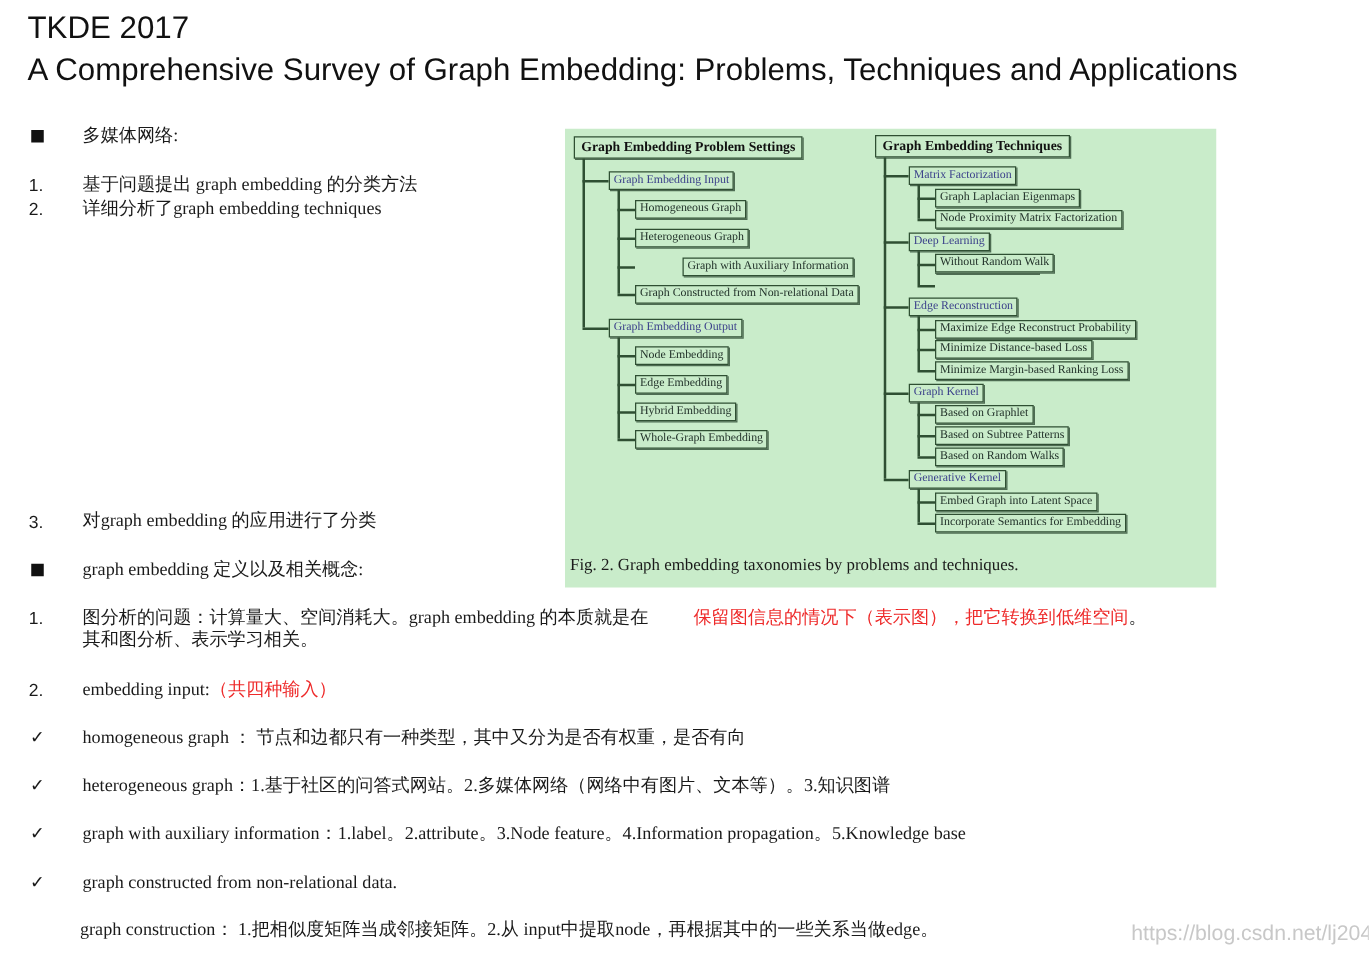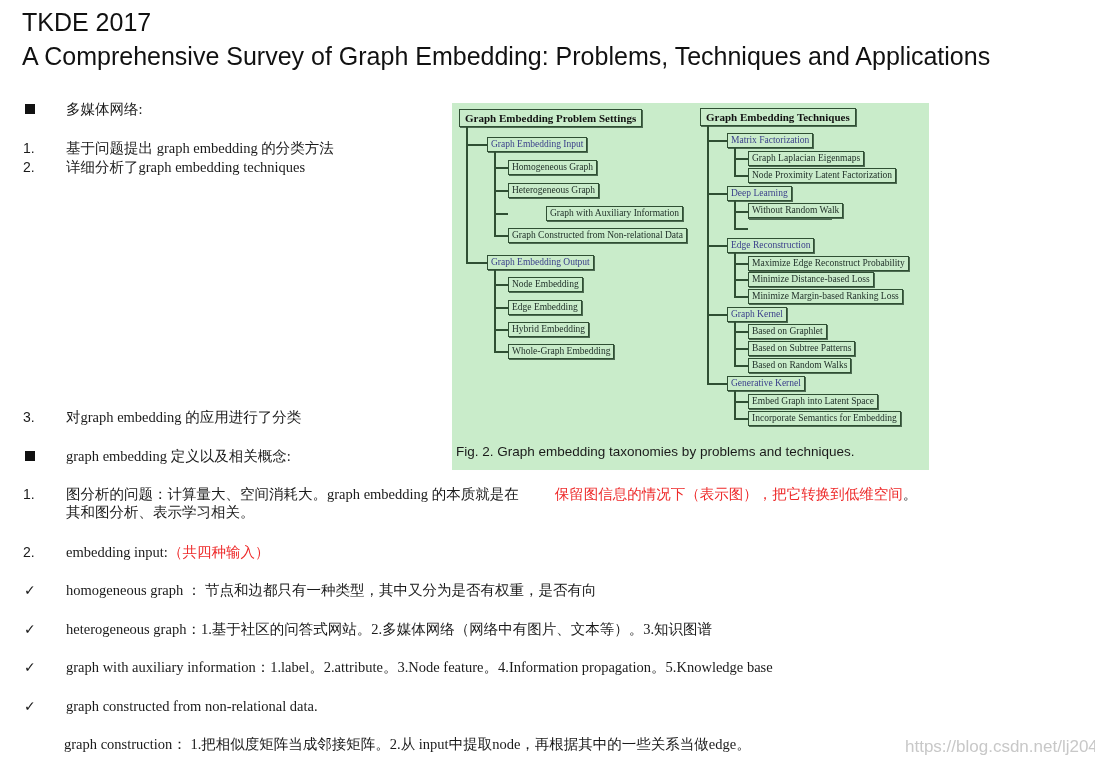--- a/index.html
+++ b/index.html
@@ -18,36 +18,36 @@
   .row { position:absolute; left:0; white-space:nowrap; font-size:14.5px; line-height:18px; }
   .marker { position:absolute; left:23px; top:0; width:30px; font-family:"Liberation Sans", sans-serif; font-size:14px; }
   .marker.sq { width:10px; height:10px; background:#111; top:4px; left:25px; }
   .marker.check { font-family:"DejaVu Sans", sans-serif; font-size:14px; left:24px; }
   .text { position:absolute; left:66px; top:0; font-family:"Liberation Serif", "DejaVu Serif", serif; }
   .red { color:#ee2a2a;margin-left:36px; }
   .redbold { color:#ee2a2a; font-weight:normal; }
 
   
   #figure {
-    position:absolute; left:452px; top:103px; width:477px; height:367px;
+    position:absolute; left:452px; top:103px; width:521px; height:367px;
     background:#c9ecca;
   }
   .box {
     position:absolute; border:1.5px solid #2f4f33; background:#c9ecca;
     font-family:"Liberation Serif", "DejaVu Serif", serif; font-size:9.5px;
     color:#22322a; padding:0 3px; height:13px; line-height:13px; white-space:nowrap;
     box-shadow:1px 1px 0 #4d6b52;
   }
   .box.root { font-weight:bold; font-size:11px; height:16px; line-height:16px; padding:0 5px; color:#111; }
   .box.cat { color:#3a3f8a; }
   .line { position:absolute; background:#2f4f33; }
   .vl { width:1.5px; }
   .hl { height:1.5px; }
   #caption {
-    position:absolute; left:4px; top:341px; font-family:Liberation Sans, sans-serif;
+    position:absolute; left:4px; top:341px; font-family:Liberation Serif, serif;
     font-size:13.5px; color:#1a1a1a; white-space:nowrap;text-align:right;
   }
   #watermark {
     position:absolute; left:905px; top:737px; font-family:"Liberation Sans", sans-serif;
     font-size:17px; color:#c8c8c8; white-space:nowrap;
   }
 </style>
 </head>
 <body>
 
@@ -137,21 +137,21 @@
 
   <div class="box root" style="left:248px;top:5px;">Graph Embedding Techniques</div>
   <div class="line vl" style="left:255px;top:23px;height:257px;"></div>
 
   <div class="line hl" style="left:255px;top:37px;width:20px;"></div>
   <div class="box cat" style="left:275px;top:30px;">Matrix Factorization</div>
   <div class="line vl" style="left:282px;top:45px;height:27px;"></div>
   <div class="line hl" style="left:282px;top:55px;width:14px;"></div>
   <div class="box" style="left:296px;top:48px;">Graph Laplacian Eigenmaps</div>
   <div class="line hl" style="left:282px;top:72px;width:14px;"></div>
-  <div class="box" style="left:296px;top:65px;">Node Proximity Latent Factorization</div>
+  <div class="box" style="left:296px;top:65px;">Node Proximity Matrix Factorization</div>
 
   <div class="line hl" style="left:255px;top:90px;width:20px;"></div>
   <div class="box cat" style="left:275px;top:83px;">Deep Learning</div>
   <div class="line vl" style="left:282px;top:98px;height:27px;"></div>
   <div class="line hl" style="left:282px;top:108px;width:14px;"></div>
   <div class="box" style="left:296px;top:101px;">With Random Walk</div>
   <div class="line hl" style="left:282px;top:125px;width:14px;"></div>
   <div class="box" style="left:296px;top:100px;">Without Random Walk</div>
 
   <div class="line hl" style="left:255px;top:142px;width:20px;"></div>

